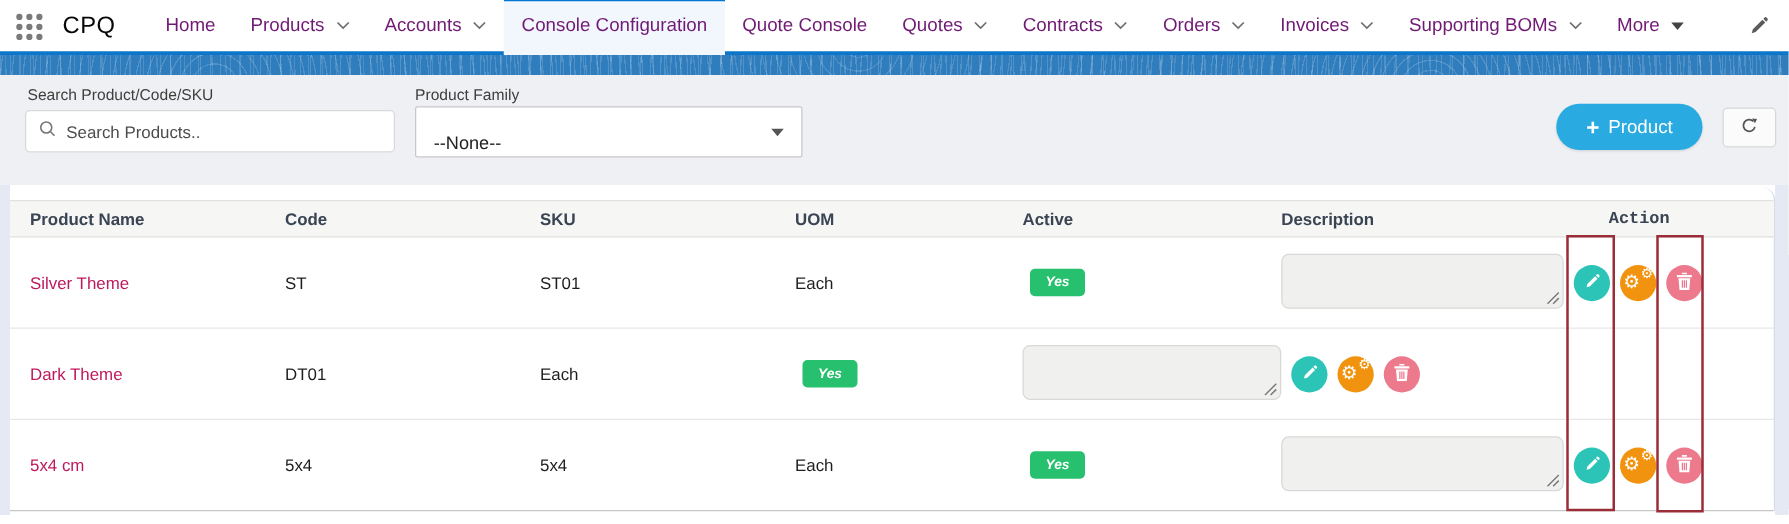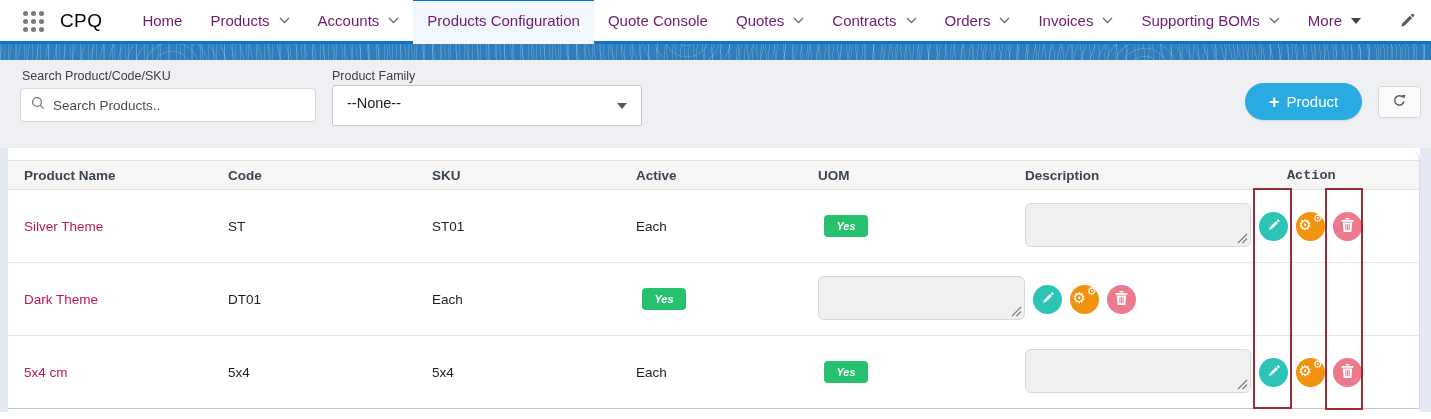--- a/index.html
+++ b/index.html
@@ -2,21 +2,21 @@
 <html><head>
 <meta charset="utf-8">
 <style>
   * { margin:0; padding:0; box-sizing:border-box; }
   html,body { width:1431px; height:419px; background:#fff; font-family:"Liberation Sans", sans-serif; overflow:hidden; }
   .stage { position:relative; width:1431px; height:419px; background:#fff; }
 
   
   .navbar { position:absolute; top:0; left:0; width:100%; height:44px;
             background:#fff; border-bottom:3px solid #0b76ca;
-            display:flex; align-items:center; padding-left:22px; }
+            display:flex; align-items:center; padding-left:12px; }
   .waffle { position:relative; width:22px; height:22px; margin-right:16px; cursor:pointer; flex:none; }
   .waffle i { position:absolute; top:1px; left:1px; width:5px; height:5px; border-radius:50%; background:#7a7a7a;
               box-shadow: 8px 0 0 #7a7a7a, 16px 0 0 #7a7a7a,
                           0 8px 0 #7a7a7a, 8px 8px 0 #7a7a7a, 16px 8px 0 #7a7a7a,
                           0 16px 0 #7a7a7a, 8px 16px 0 #7a7a7a, 16px 16px 0 #7a7a7a; }
   .app-name { font-size:19px; color:#080707; letter-spacing:.4px; margin-right:26px; }
   .nav-item { height:46px; display:flex; align-items:center; gap:9px; padding:0 14px;
               font-size:15px; color:#701a75; cursor:pointer; white-space:nowrap; }
   .nav-item.active { background:#f2f7fd; box-shadow: inset 0 3px 0 #0176d3; }
   .chev svg { display:block; }
@@ -35,21 +35,21 @@
   .f-label { position:absolute; font-size:12.5px; color:#3e3e3c; }
   .lbl-search { left:22px; top:9px; }
   .lbl-family { left:332px; top:9px; }
   .search-box { position:absolute; left:20px; top:28px; width:296px; height:34px; background:#fff;
                 border:1px solid #d9d9d9; border-radius:4px; display:flex; align-items:center; padding:0 10px; gap:8px; }
   .search-box input { border:none; outline:none; flex:1; font-size:13.5px; color:#333; background:transparent;
                       font-family:"Liberation Sans", sans-serif; }
   .search-box input::placeholder { color:#4c4c4c; opacity:1; }
   .select-box { position:absolute; left:332px; top:25px; width:310px; height:41px; background:#fff;
                 border:1px solid #c8c8c8; border-radius:2px; display:flex; align-items:flex-end;
-                padding:4px 14px; cursor:pointer; }
+                padding:16px 14px; cursor:pointer; }
   .select-box .val { font-size:14.5px; color:#222; align-self:flex-start; margin-top:5px; }
   .select-box .tri-down { position:absolute; right:14px; top:17px; border-top-color:#555; }
   .btn-add { position:absolute; left:1245px; top:23px; height:37px; padding:0 24px; border:none; cursor:pointer;
              border-radius:19px; background:#29abe2; color:#fff; font-size:15px; display:flex; align-items:center; gap:7px;
              font-family:"Liberation Sans", sans-serif; box-shadow:0 1px 2px rgba(0,0,0,.12); }
   .btn-add .plus { font-size:18px; font-weight:bold; line-height:1; }
   .btn-refresh { position:absolute; left:1378px; top:26px; width:43px; height:32px; background:rgba(255,255,255,.75);
                  border:1px solid #d7d7d7; border-radius:4px; cursor:pointer;
                  display:flex; align-items:center; justify-content:center; }
 
@@ -111,21 +111,21 @@
     </div>
     <div class="nav-item">
       <span>Accounts</span>
       <span class="chev">
           <svg width="11" height="7" viewBox="0 0 11 7">
             <path d="M1 1l4.5 4.5L10 1" fill="none" stroke="#706e6b" stroke-width="1.4"></path>
           </svg>
         </span>
     </div>
     <div class="nav-item active">
-      <span>Products Configuration</span>
+      <span>Console Configuration</span>
     </div>
     <div class="nav-item">
       <span>Quote Console</span>
     </div>
     <div class="nav-item">
       <span>Quotes</span>
       <span class="chev">
           <svg width="11" height="7" viewBox="0 0 11 7">
             <path d="M1 1l4.5 4.5L10 1" fill="none" stroke="#706e6b" stroke-width="1.4"></path>
           </svg>
@@ -211,22 +211,22 @@
 
   <div class="main">
     <div class="strip-left"></div>
     <div class="strip-right"></div>
 
     <div class="card">
       <div class="grid t-head">
         <div>Product Name</div>
         <div>Code</div>
         <div>SKU</div>
+        <div>UOM</div>
         <div>Active</div>
-        <div>UOM</div>
         <div>Description</div>
         <div class="h-action">Action</div>
       </div>
 
       <div class="grid t-row">
         <div class="cell-name">Silver Theme</div>
         <div>ST</div>
         <div>ST01</div>
         <div>Each</div>
         <div><span class="badge">Yes</span></div>

